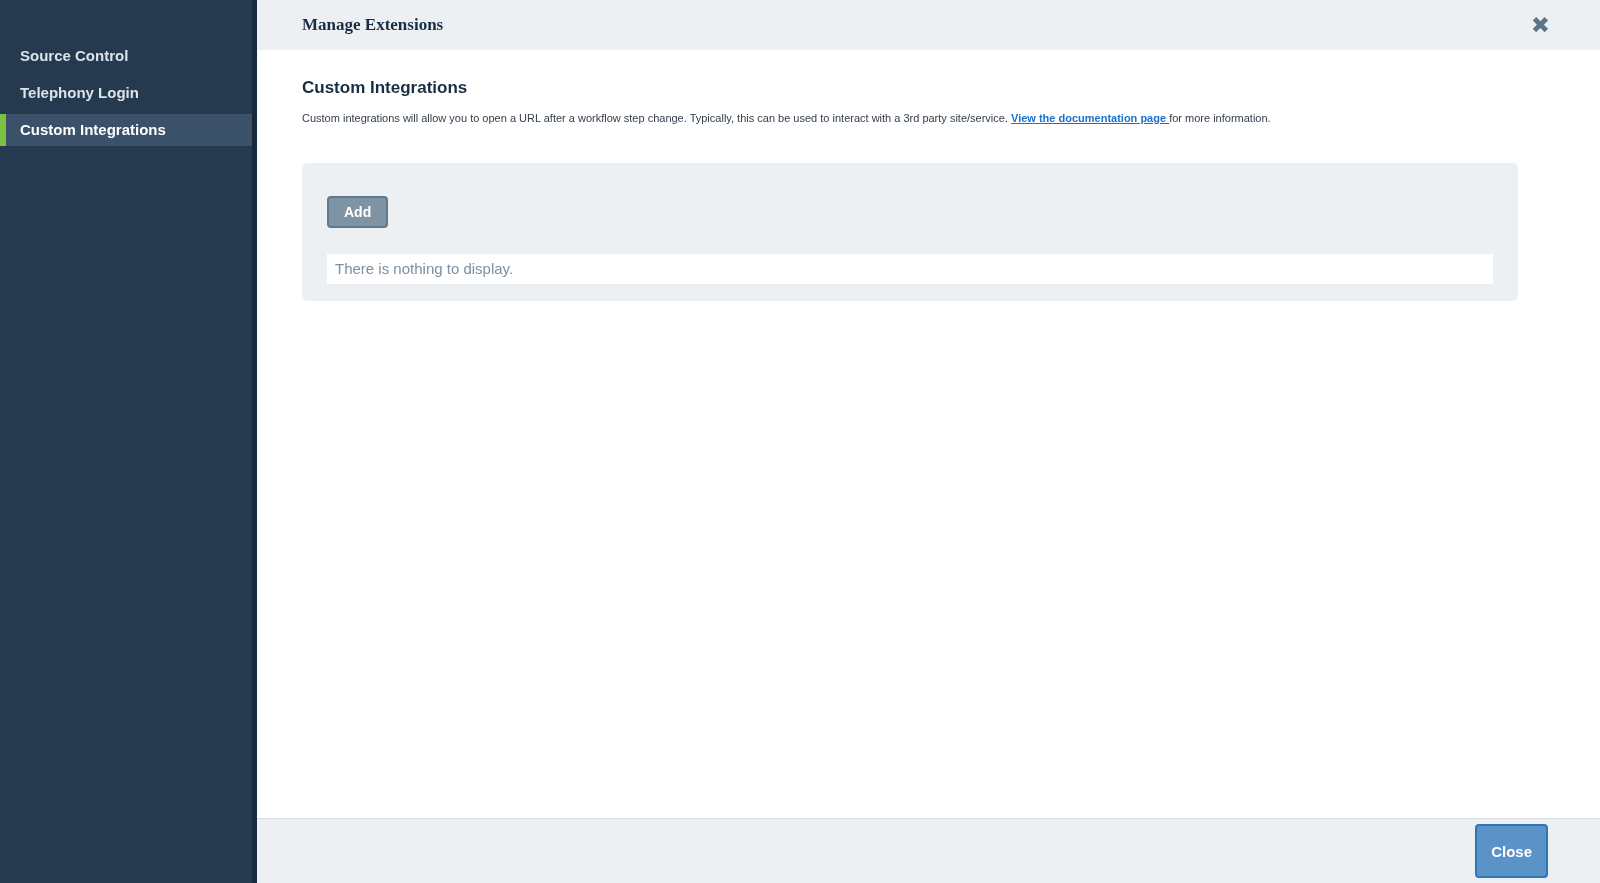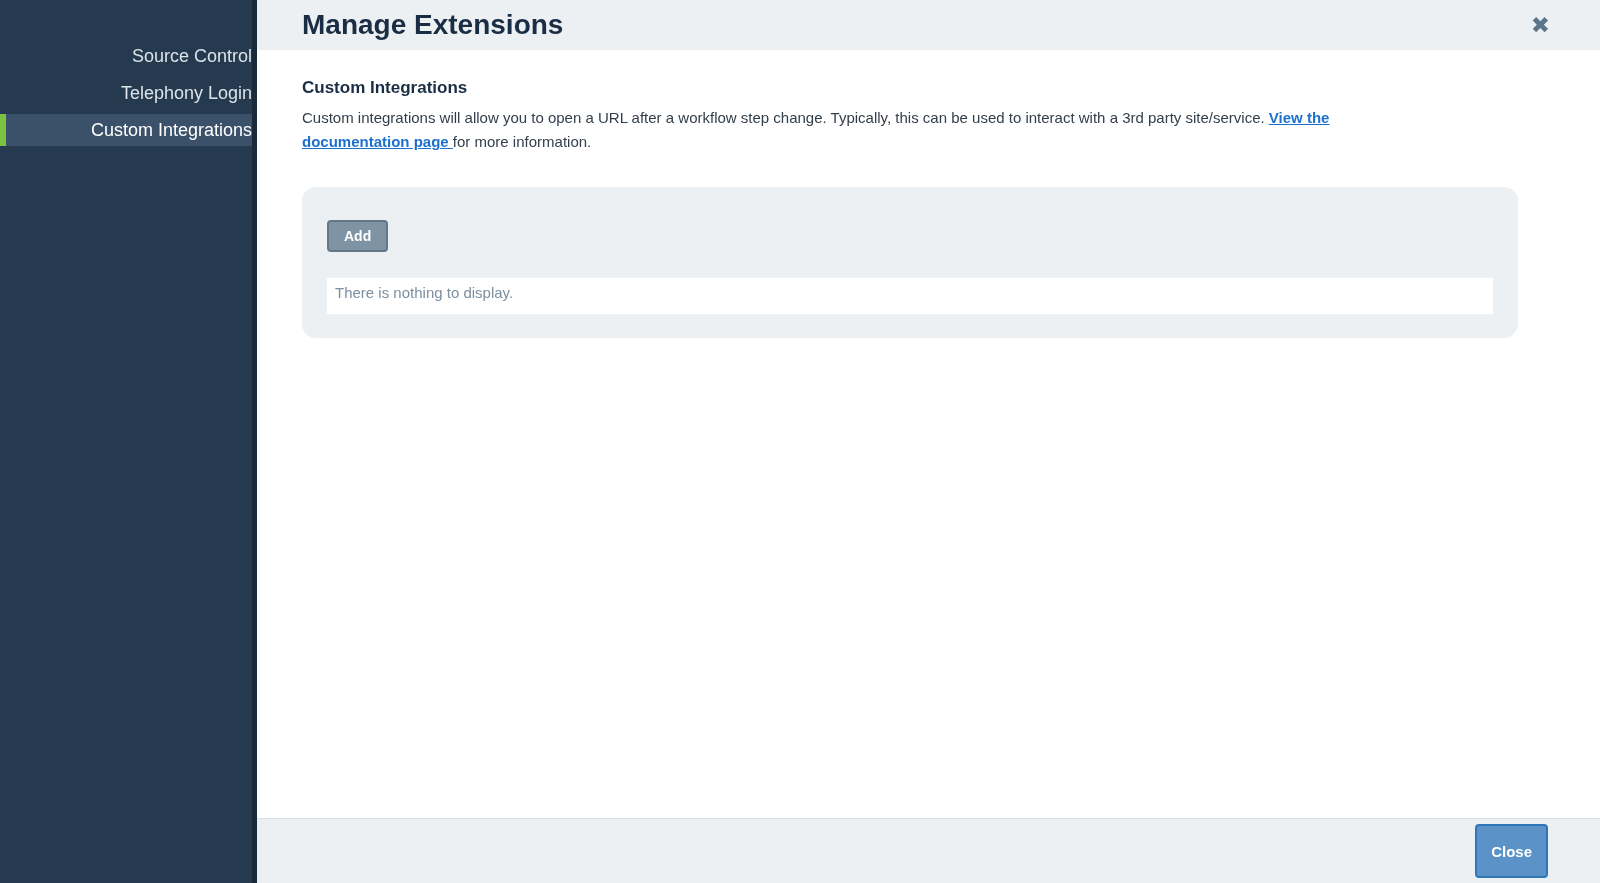--- a/index.html
+++ b/index.html
@@ -17,26 +17,25 @@
     background: var(--sidebar_bg);
     border-right: 5px solid var(--sidebar_border);
     flex: 0 0 257px;
     padding-top: 40px;
   }
   .sidebar-item {
     height: 32px;
     line-height: 32px;
     padding-left: 20px;
     margin-bottom: 5px;
-    font-size: 18px;
-    font-weight: 400;
+    font-size: 15px;
+    font-weight: 700;
     color: var(--sidebar_text);
     cursor: pointer;
     white-space: nowrap;
-    text-align: right;
   }
   .sidebar-item.selected {
     background: var(--sidebar_selected_bg);
     border-left: 6px solid var(--accent_green);
     padding-left: 14px;
     color: #ffffff;
   }
 
   
   .main {
@@ -48,24 +47,25 @@
   }
   .modal-header {
     height: 50px;
     background: var(--chrome_bg);
     display: flex;
     align-items: center;
     padding: 0 50px 0 45px;
     flex: 0 0 50px;
   }
   .modal-title {
-    font-size: 28px;
+    font-size: 17px;
     font-weight: 700;
     color: var(--heading_color);
     flex: 1 1 auto;
+    font-family: Liberation Serif, serif;
   }
   .close-x {
     font-size: 23px;
     font-weight: 700;
     color: var(--icon_slate);
     cursor: pointer;
     line-height: 1;
   }
 
   .content {
@@ -73,56 +73,56 @@
     padding: 28px 82px 0 45px;
     overflow: hidden;
   }
   .section-title {
     font-size: 17px;
     font-weight: 700;
     color: var(--heading_color);
     margin-bottom: 8px;
   }
   .section-desc {
-    font-size: 15px;
+    font-size: 11px;
     line-height: 24px;
     color: var(--body_text);
     max-width: 1135px;
   }
   .section-desc a {
     color: var(--link_color);
     font-weight: 700;
     text-decoration: underline;
     cursor: pointer;
   }
 
   .panel {
     margin-top: 33px;
     background: var(--chrome_bg);
-    border-radius: 14px;
-    padding: 33px 25px 24px 25px;
+    border-radius: 5px;
+    padding: 33px 25px 17px 25px;
   }
   .add-btn {
     display: inline-block;
     height: 32px;
     padding: 0 15px;
     background: var(--add_btn_bg);
     border: 2px solid var(--add_btn_border);
     border-radius: 4px;
     color: #ffffff;
     font-size: 14px;
     font-weight: 700;
     font-family: inherit;
     line-height: 28px;
     cursor: pointer;
     margin-bottom: 26px;
   }
   .empty-row {
     background: #ffffff;
-    height: 36px;
+    height: 30px;
     line-height: 30px;
     padding-left: 8px;
     font-size: 15px;
     color: var(--muted_text);
   }
 
   .modal-footer {
     flex: 0 0 65px;
     height: 65px;
     background: var(--chrome_bg);

